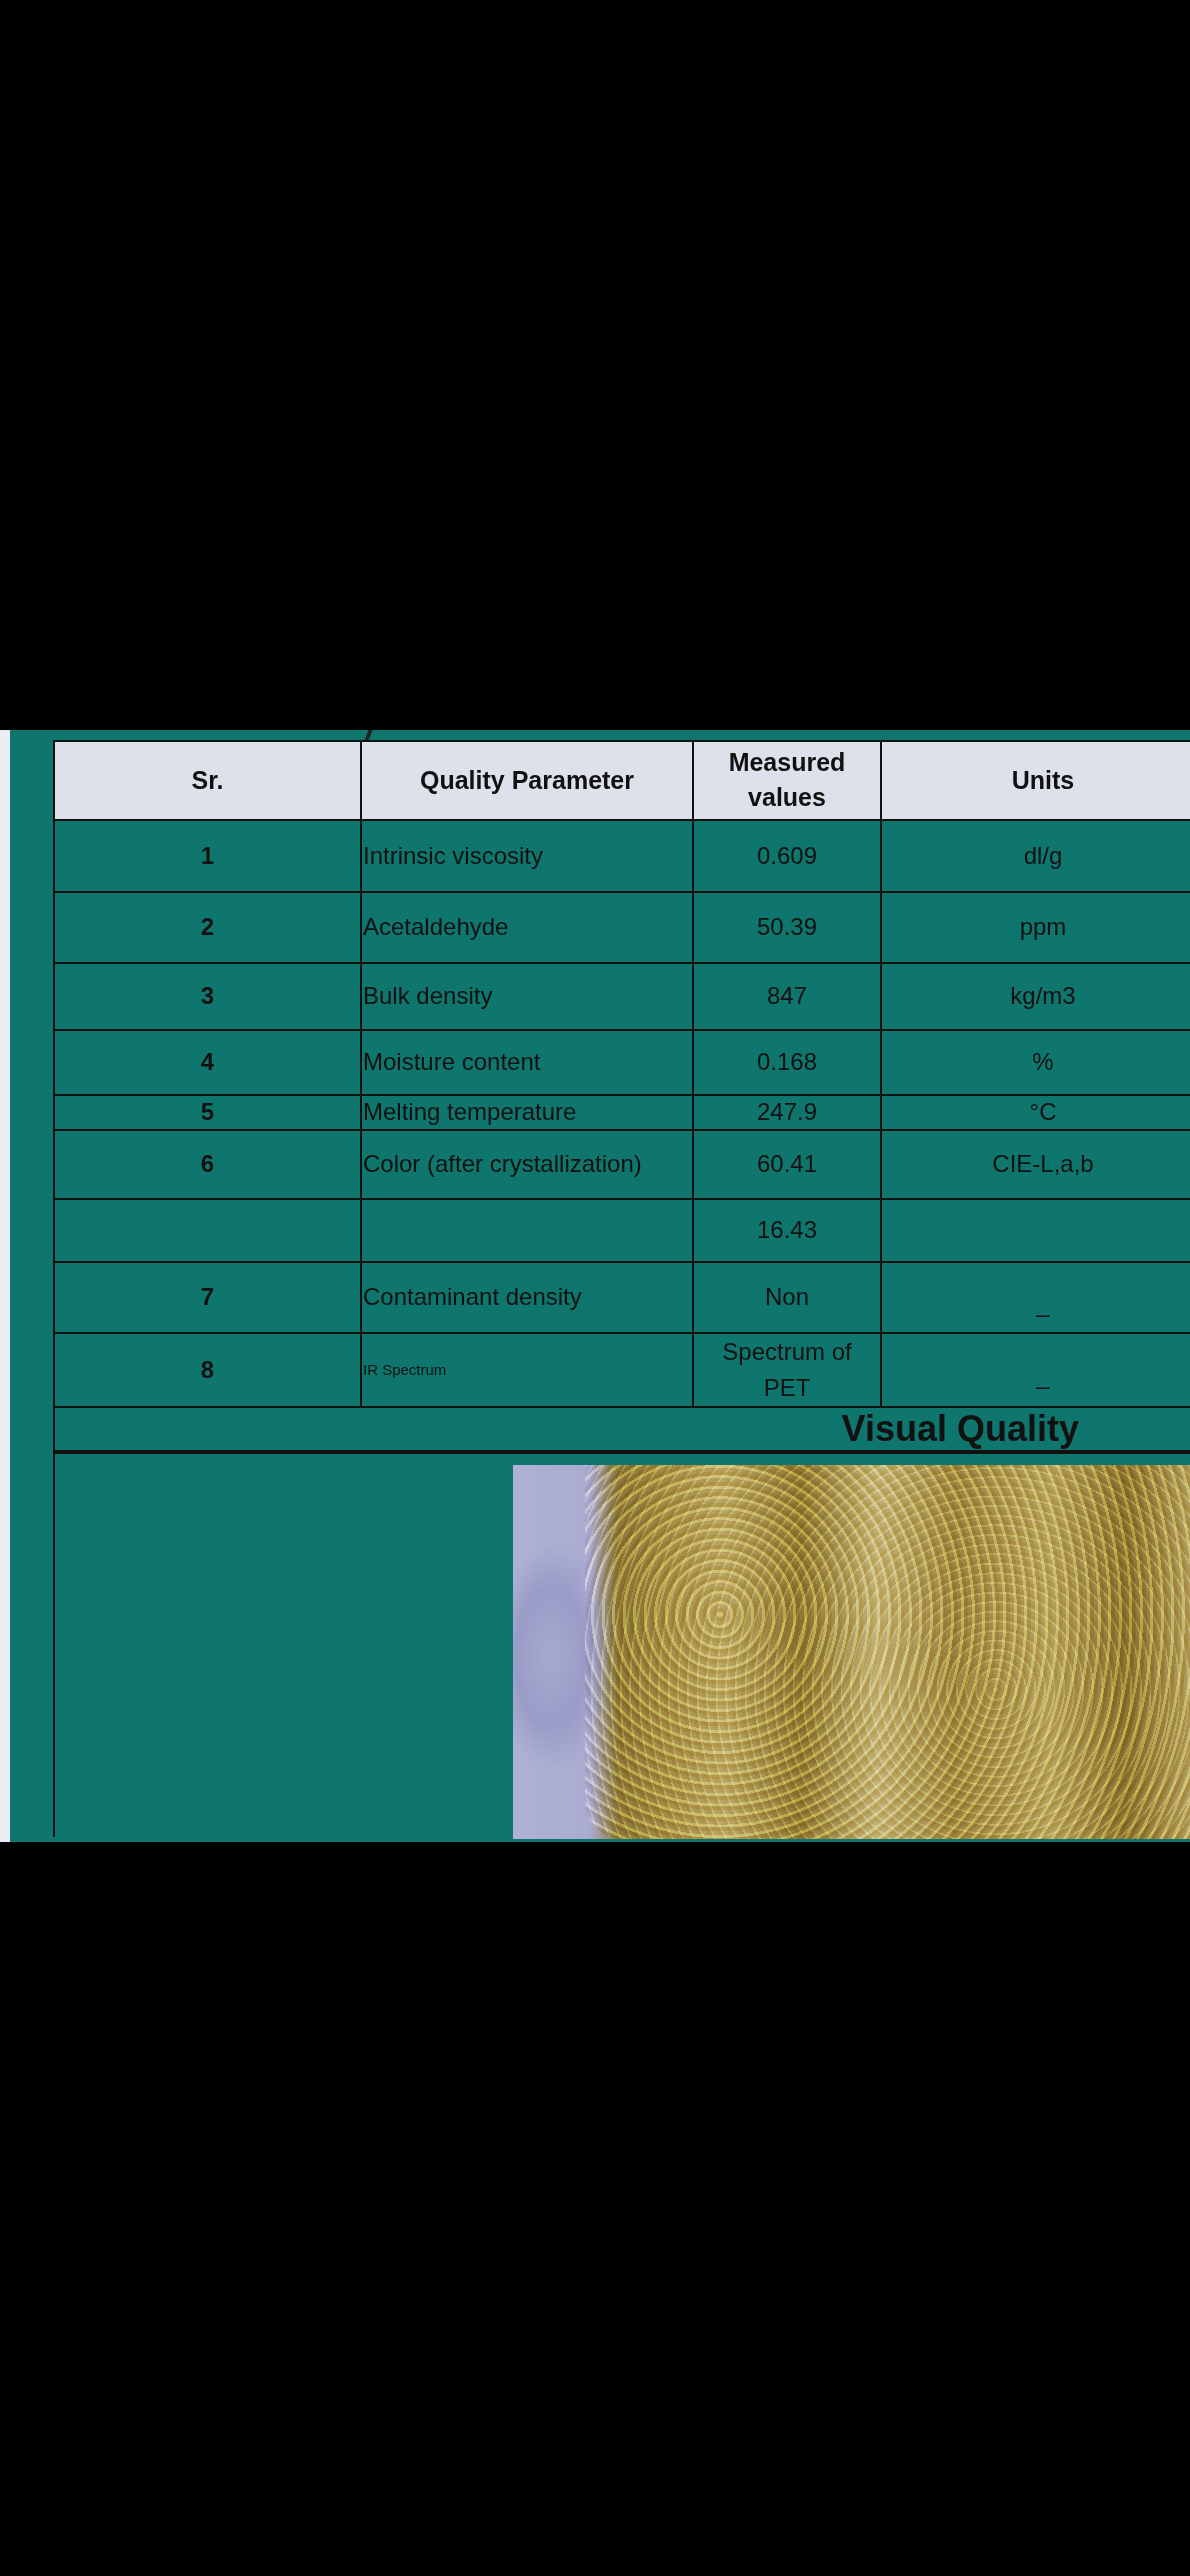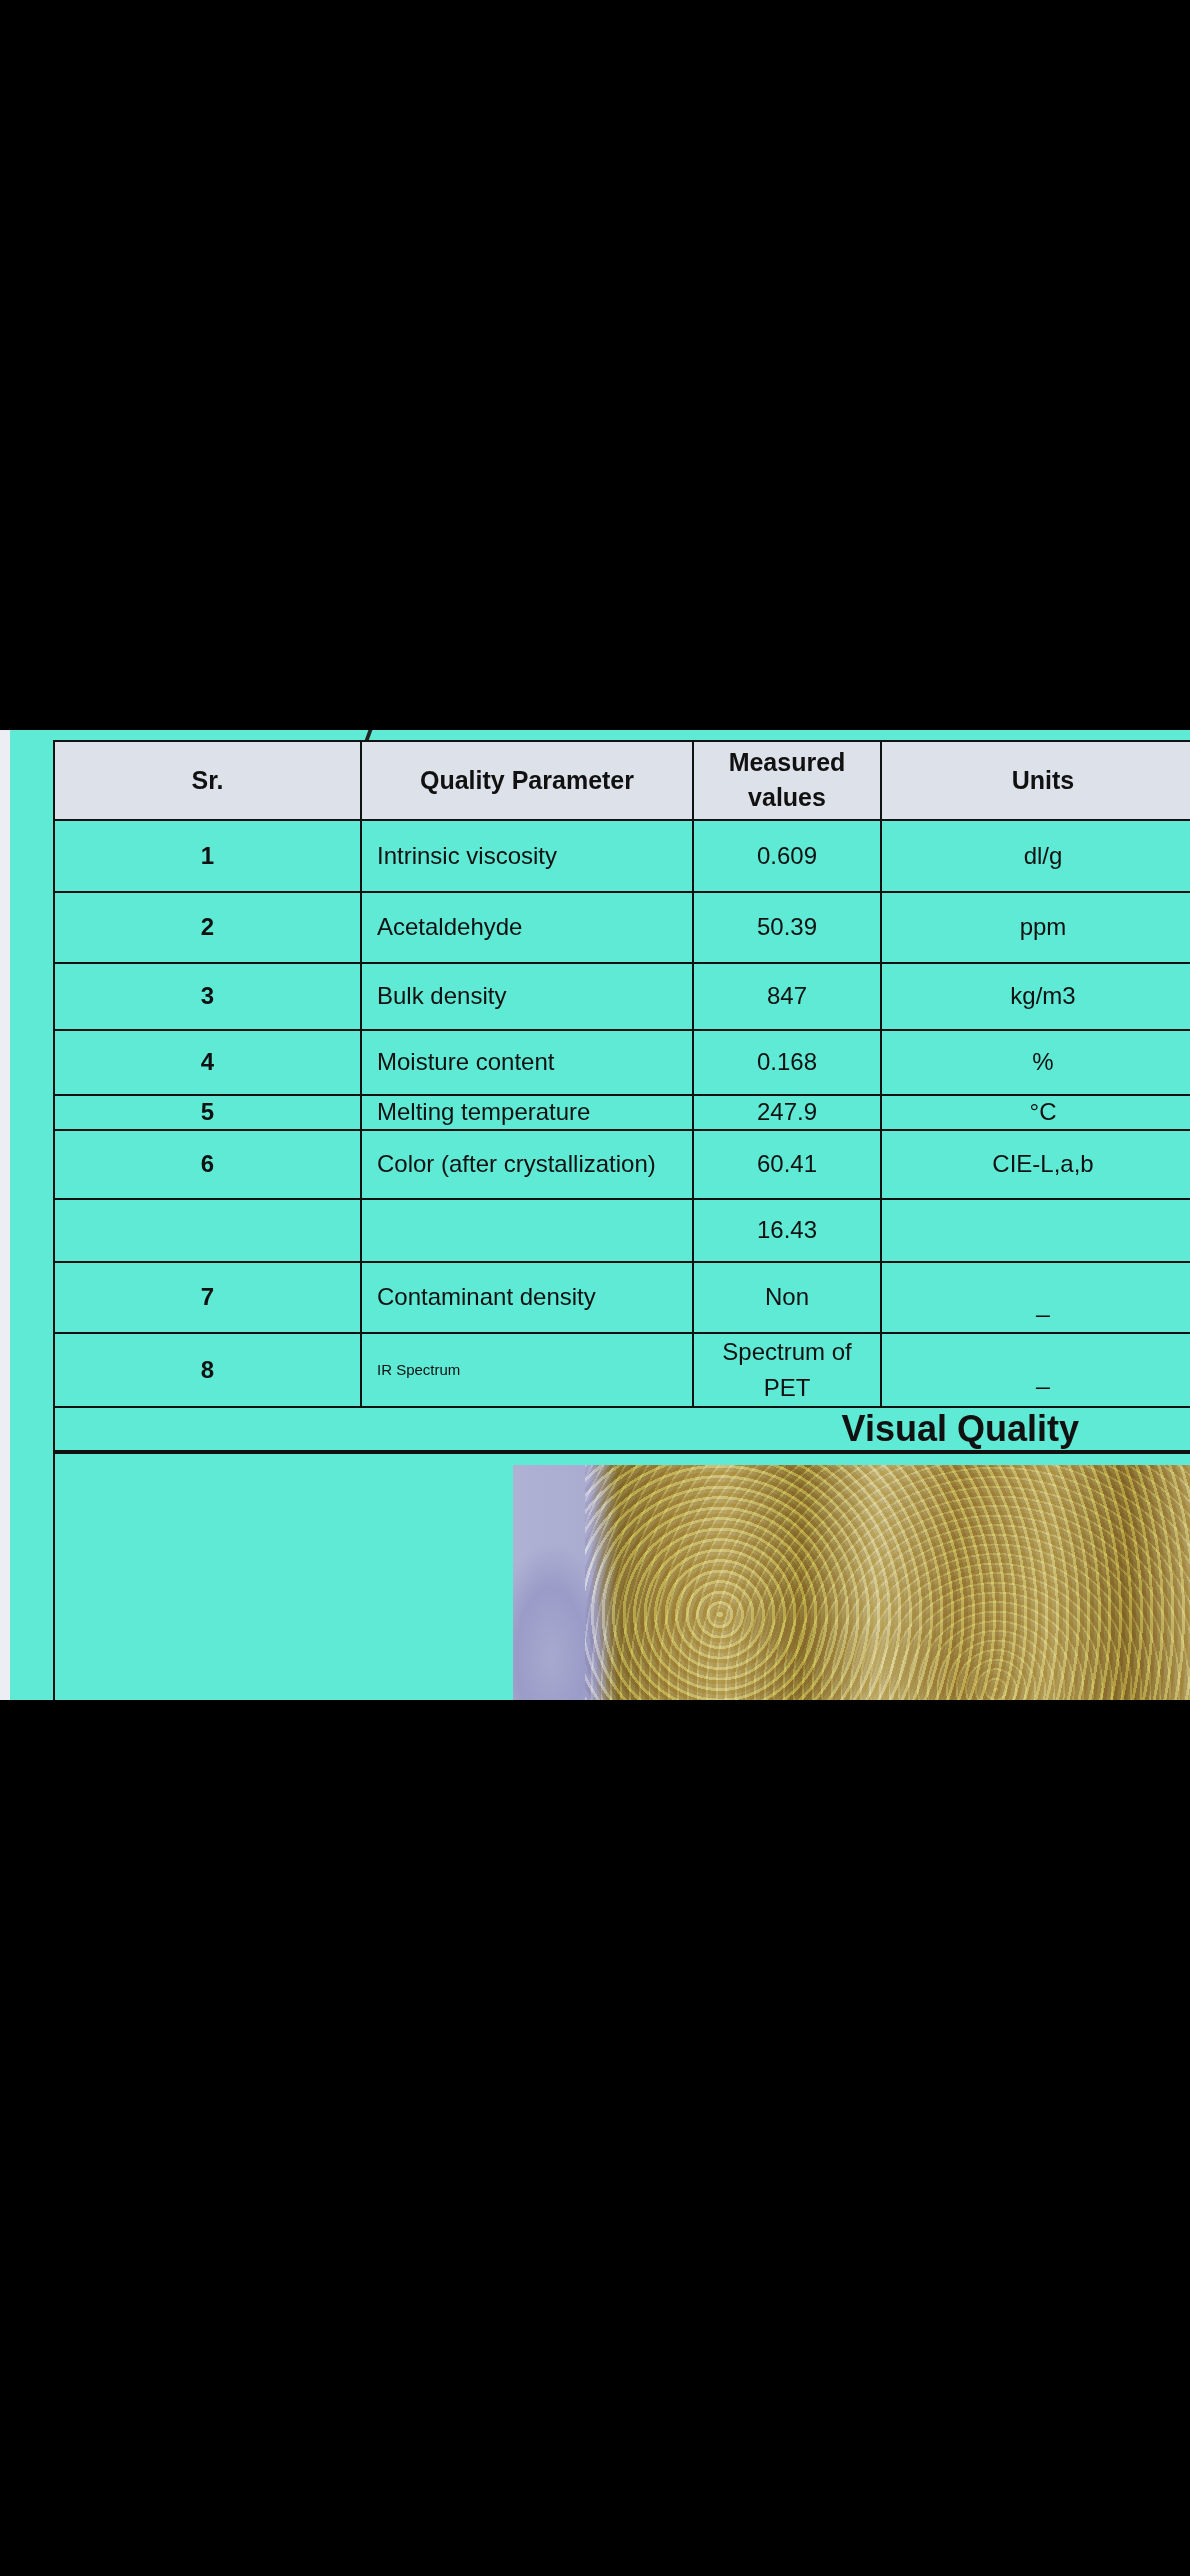--- a/index.html
+++ b/index.html
@@ -1,23 +1,23 @@
 <!DOCTYPE html>
 <html><head>
 <meta charset="utf-8">
 <style>
   html, body { margin:0; padding:0; }
   body { width:1190px; height:2576px; background:#000; position:relative; overflow:hidden; font-family:"Liberation Sans", sans-serif; }
-  .doc { position:absolute; left:0; top:730px; width:1190px; height:970px; background:#5eead4; overflow:hidden; }
+  .doc { position:absolute; left:0; top:730px; width:1190px; height:1112px; background:#0f766e; overflow:hidden; }
   .leftstrip { position:absolute; left:0; top:0; width:9.6px; height:100%; background:#eceef3; }
   .tick { position:absolute; left:366px; top:0; width:3.8px; height:13.4px; background:#222; transform:skewX(-20deg); }
   table { position:absolute; left:53px; top:9.6px; border-collapse:collapse; width:1150px; table-layout:fixed; }
   td, th { border:2.9px solid #111; padding:0; text-align:center; font-family:"Liberation Sans Narrow","Liberation Sans", sans-serif; font-size:24px; color:#111; }
   th { background:#dde1ea; font-weight:bold; font-size:25px; }
-  td.param { text-align:left; padding-left:15px; }
+  td.param { text-align:left; padding-left:1px; }
   td.bold { font-weight:bold; }
   .vq { text-align:right; font-weight:bold; font-size:36px; padding-right:125px; border-bottom:4.8px solid #111; }
   .photo-cell { height:383px; position:relative; border-bottom:none; }
   .photo { position:absolute; left:458px; top:11.5px; width:690px; height:374px;
     background:
       radial-gradient(ellipse 58px 115px at 38px 192px, #a8a9cf 0%, #9a9cc8 60%, transparent 100%),
       linear-gradient(90deg, #b0b2d4 0px, #a9abd0 77px, #8c7a3c 105px, #a38d4a 153px, #b9a668 211px, #8f7a38 288px, #c0b07a 364px, #9d8645 441px, #b5a263 537px, #8b7535 613px, #b8a56a 690px);
   }
   .photo::after { content:""; position:absolute; inset:0;
     background:

